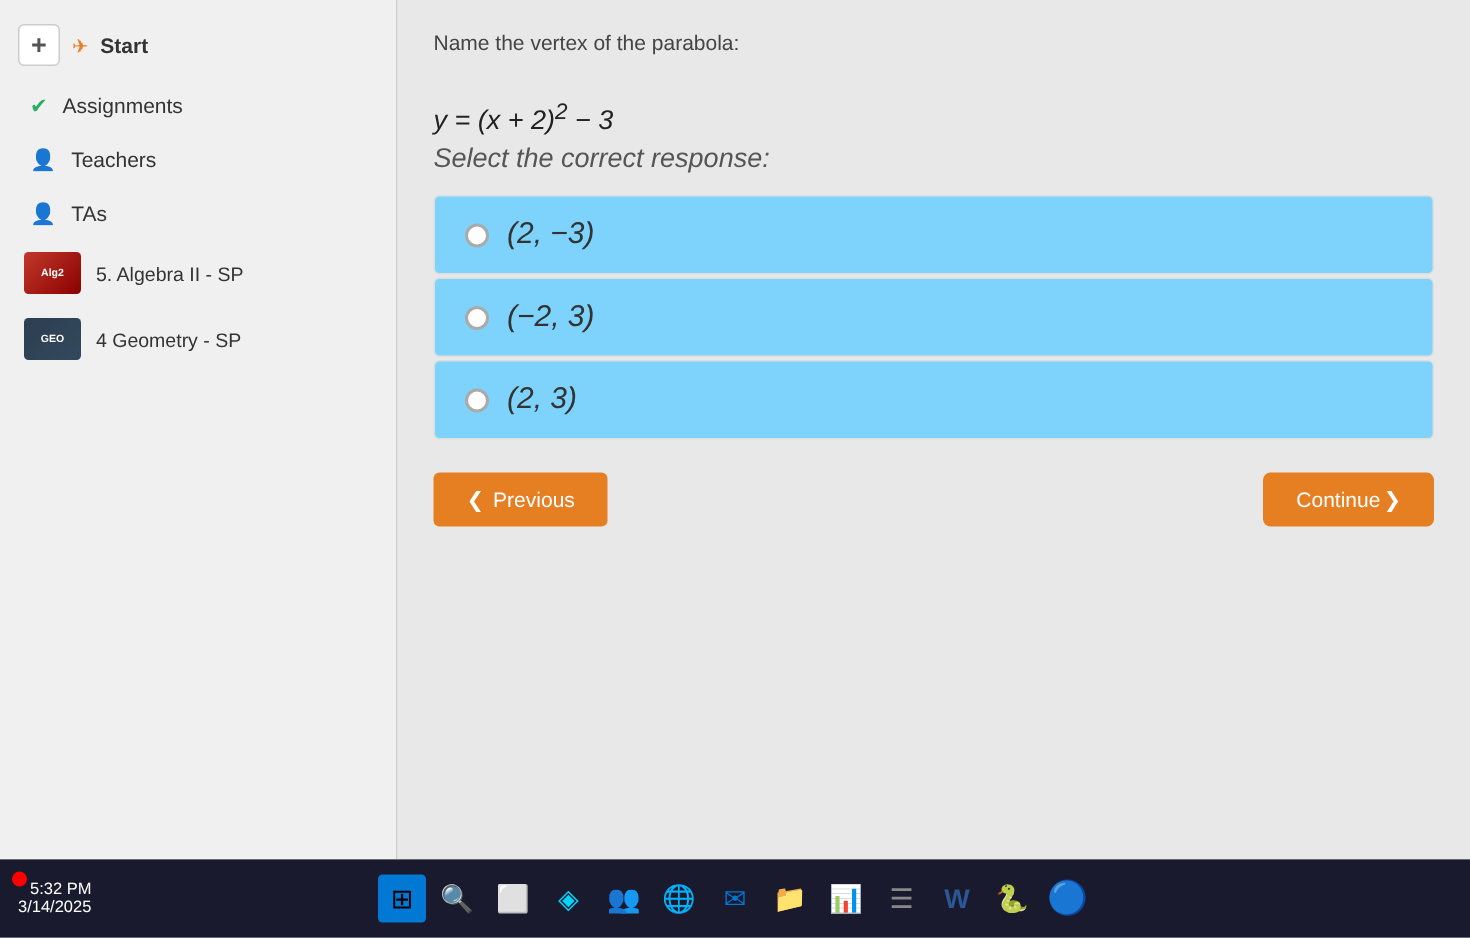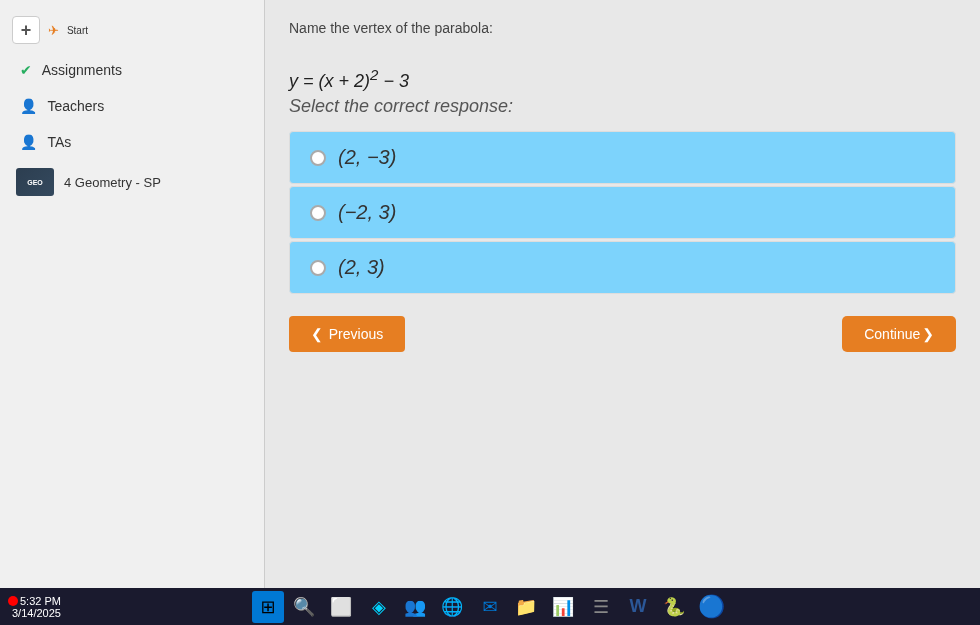--- a/index.html
+++ b/index.html
@@ -186,21 +186,21 @@
       border-radius: 5px;
       font-size: 14px;
       cursor: pointer;
       display: flex;
       align-items: center;
       gap: 2px;
     }
 
     
     .taskbar {
-      height: 37px;
+      height: 52px;
       background: #1a1a2e;
       display: flex;
       align-items: center;
       justify-content: center;
       gap: 6px;
       position: relative;
     }
 
     .taskbar-left {
       position: absolute;
@@ -257,39 +257,45 @@
   </style>
 </head>
 <body>
 
 <div class="main-area">
 
   <div class="sidebar">
     <div class="sidebar-top">
       <div class="add-btn">+</div>
       <span style="color:#e67e22; font-size:13px;">✈</span>
-      <span style="font-size:10px; color:#333;">Start</span>
+      <span style="font-size:14px; color:#333;font-weight:bold;">Start</span>
     </div>
 
     <div class="sidebar-item">
       <span style="color:#27ae60; font-size:14px;">✔</span>
       <span>Assignments</span>
     </div>
 
     <div class="sidebar-item">
       <span style="color:#555;">👤</span>
       <span>Teachers</span>
     </div>
 
     <div class="sidebar-item">
       <span style="color:#555;">👤</span>
       <span>TAs</span>
     </div>
 
 
+    <div class="class-item">
+      <div class="class-thumbnail thumb-algebra">
+        <span style="font-size:7px; color:#fff; text-align:center; padding:1px;">Alg2</span>
+      </div>
+      <span>5. Algebra II - SP</span>
+    </div>
 
     <div class="class-item">
       <div class="class-thumbnail thumb-geometry">
         <span style="font-size:7px; color:#fff; text-align:center; padding:1px;">GEO</span>
       </div>
       <span>4 Geometry - SP</span>
     </div>
   </div>
 
   <div class="content">

